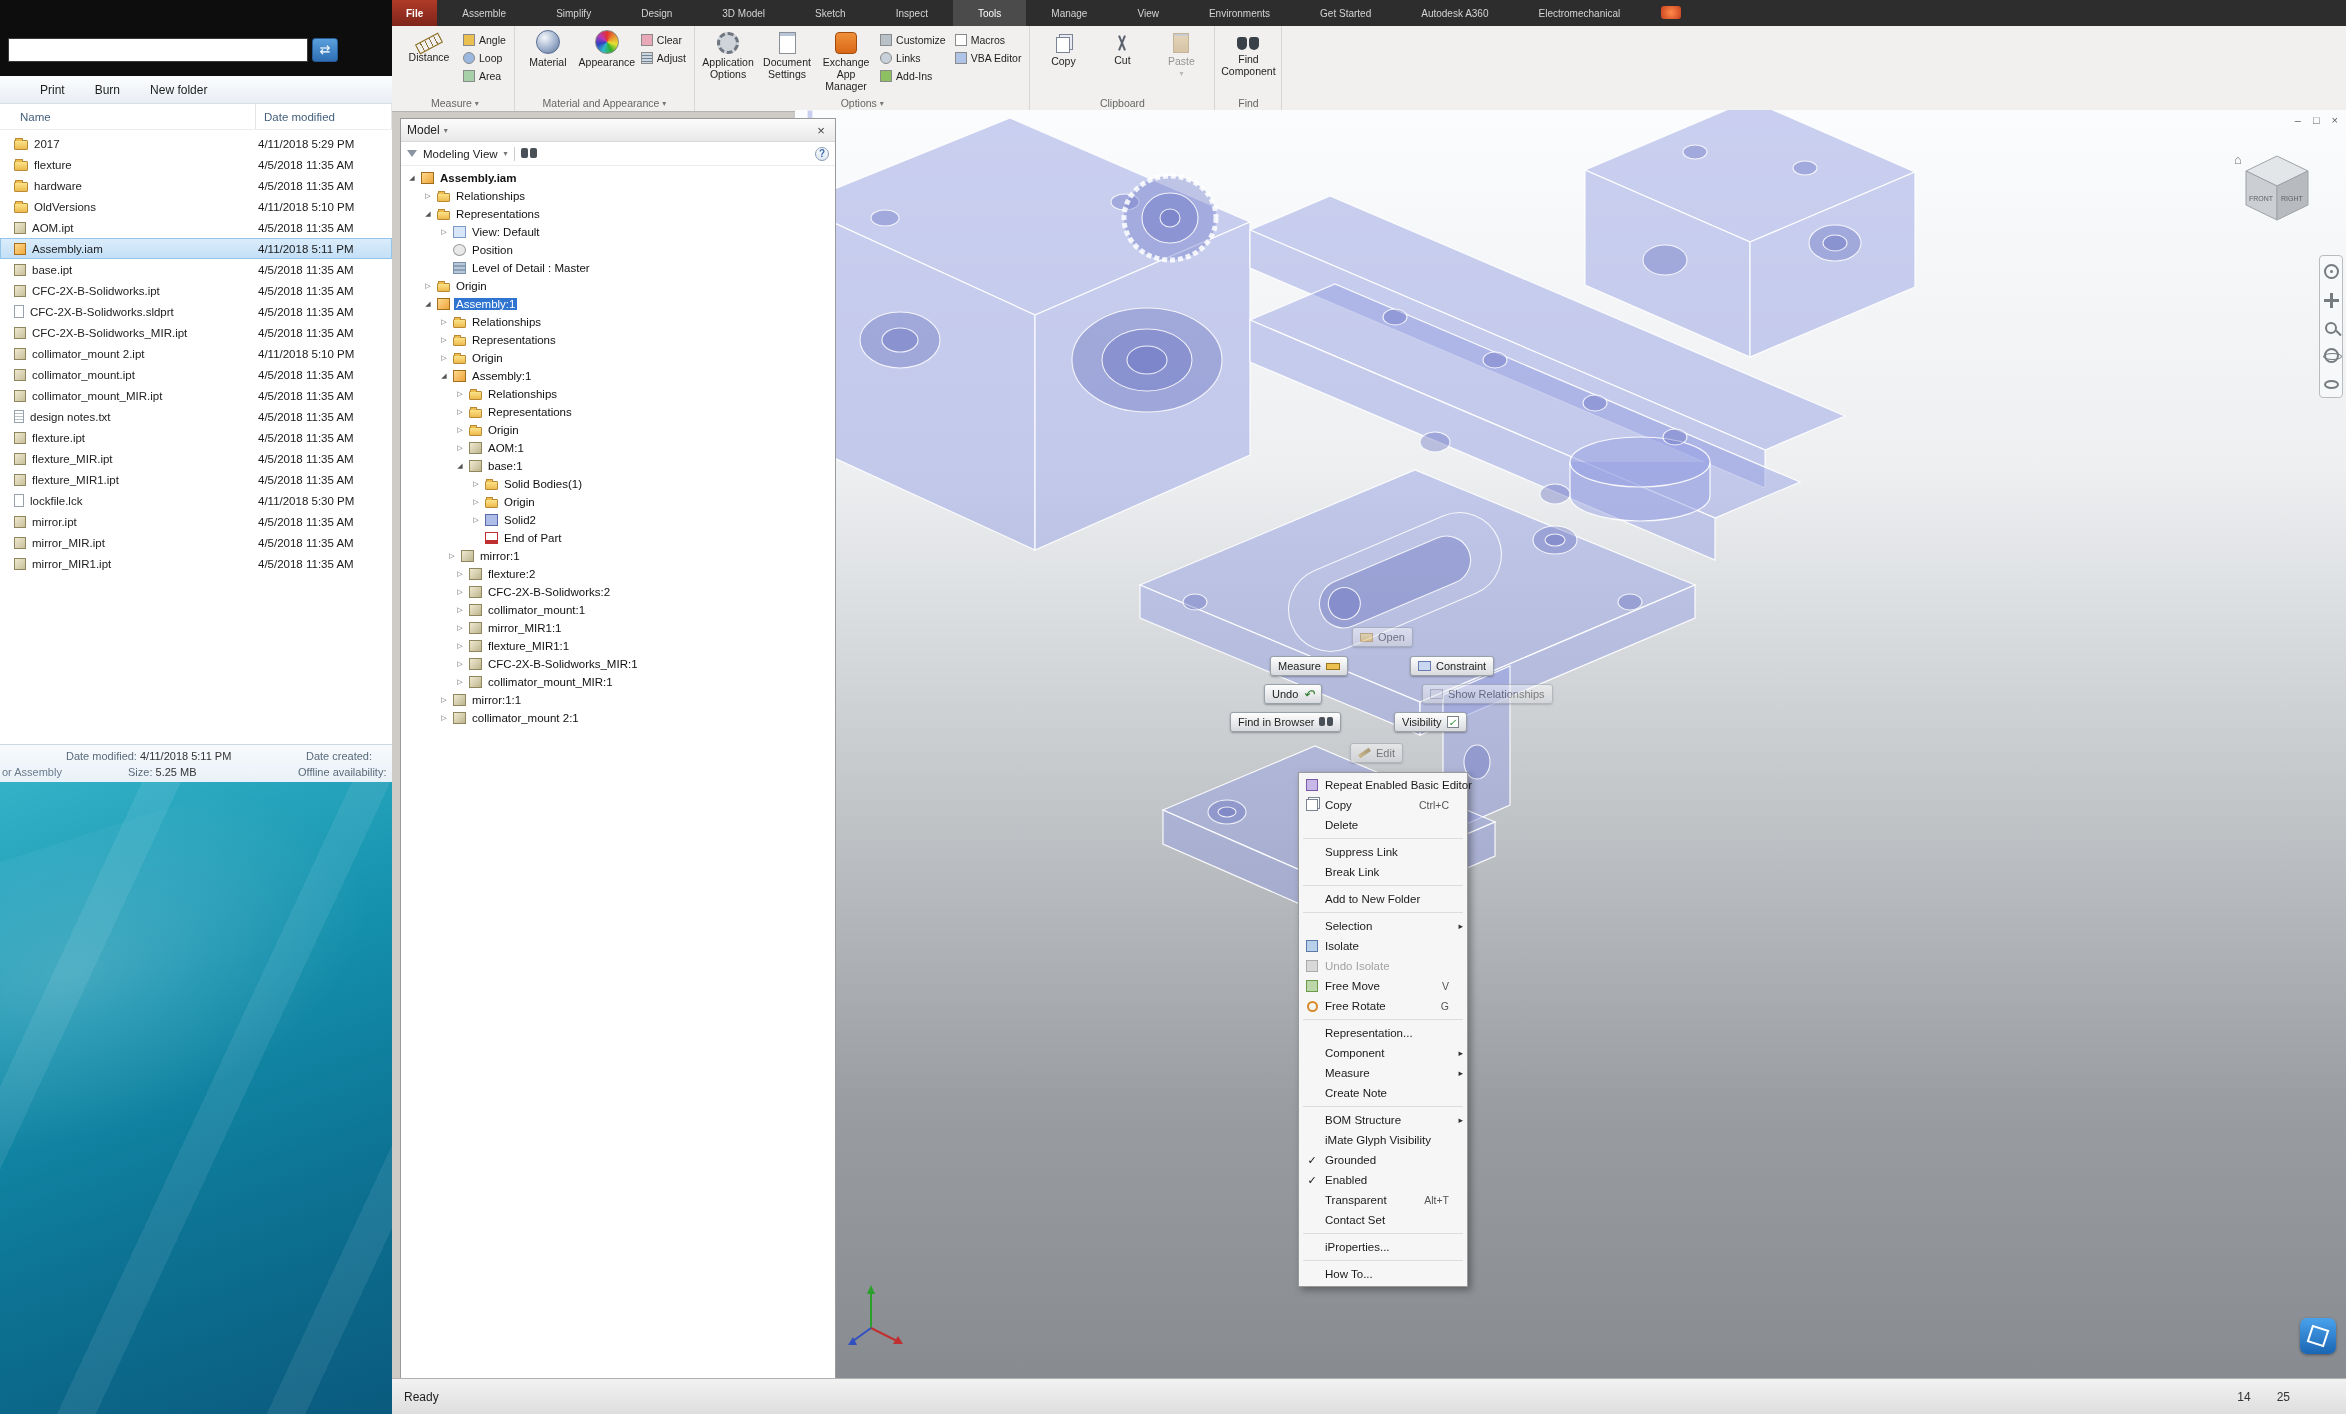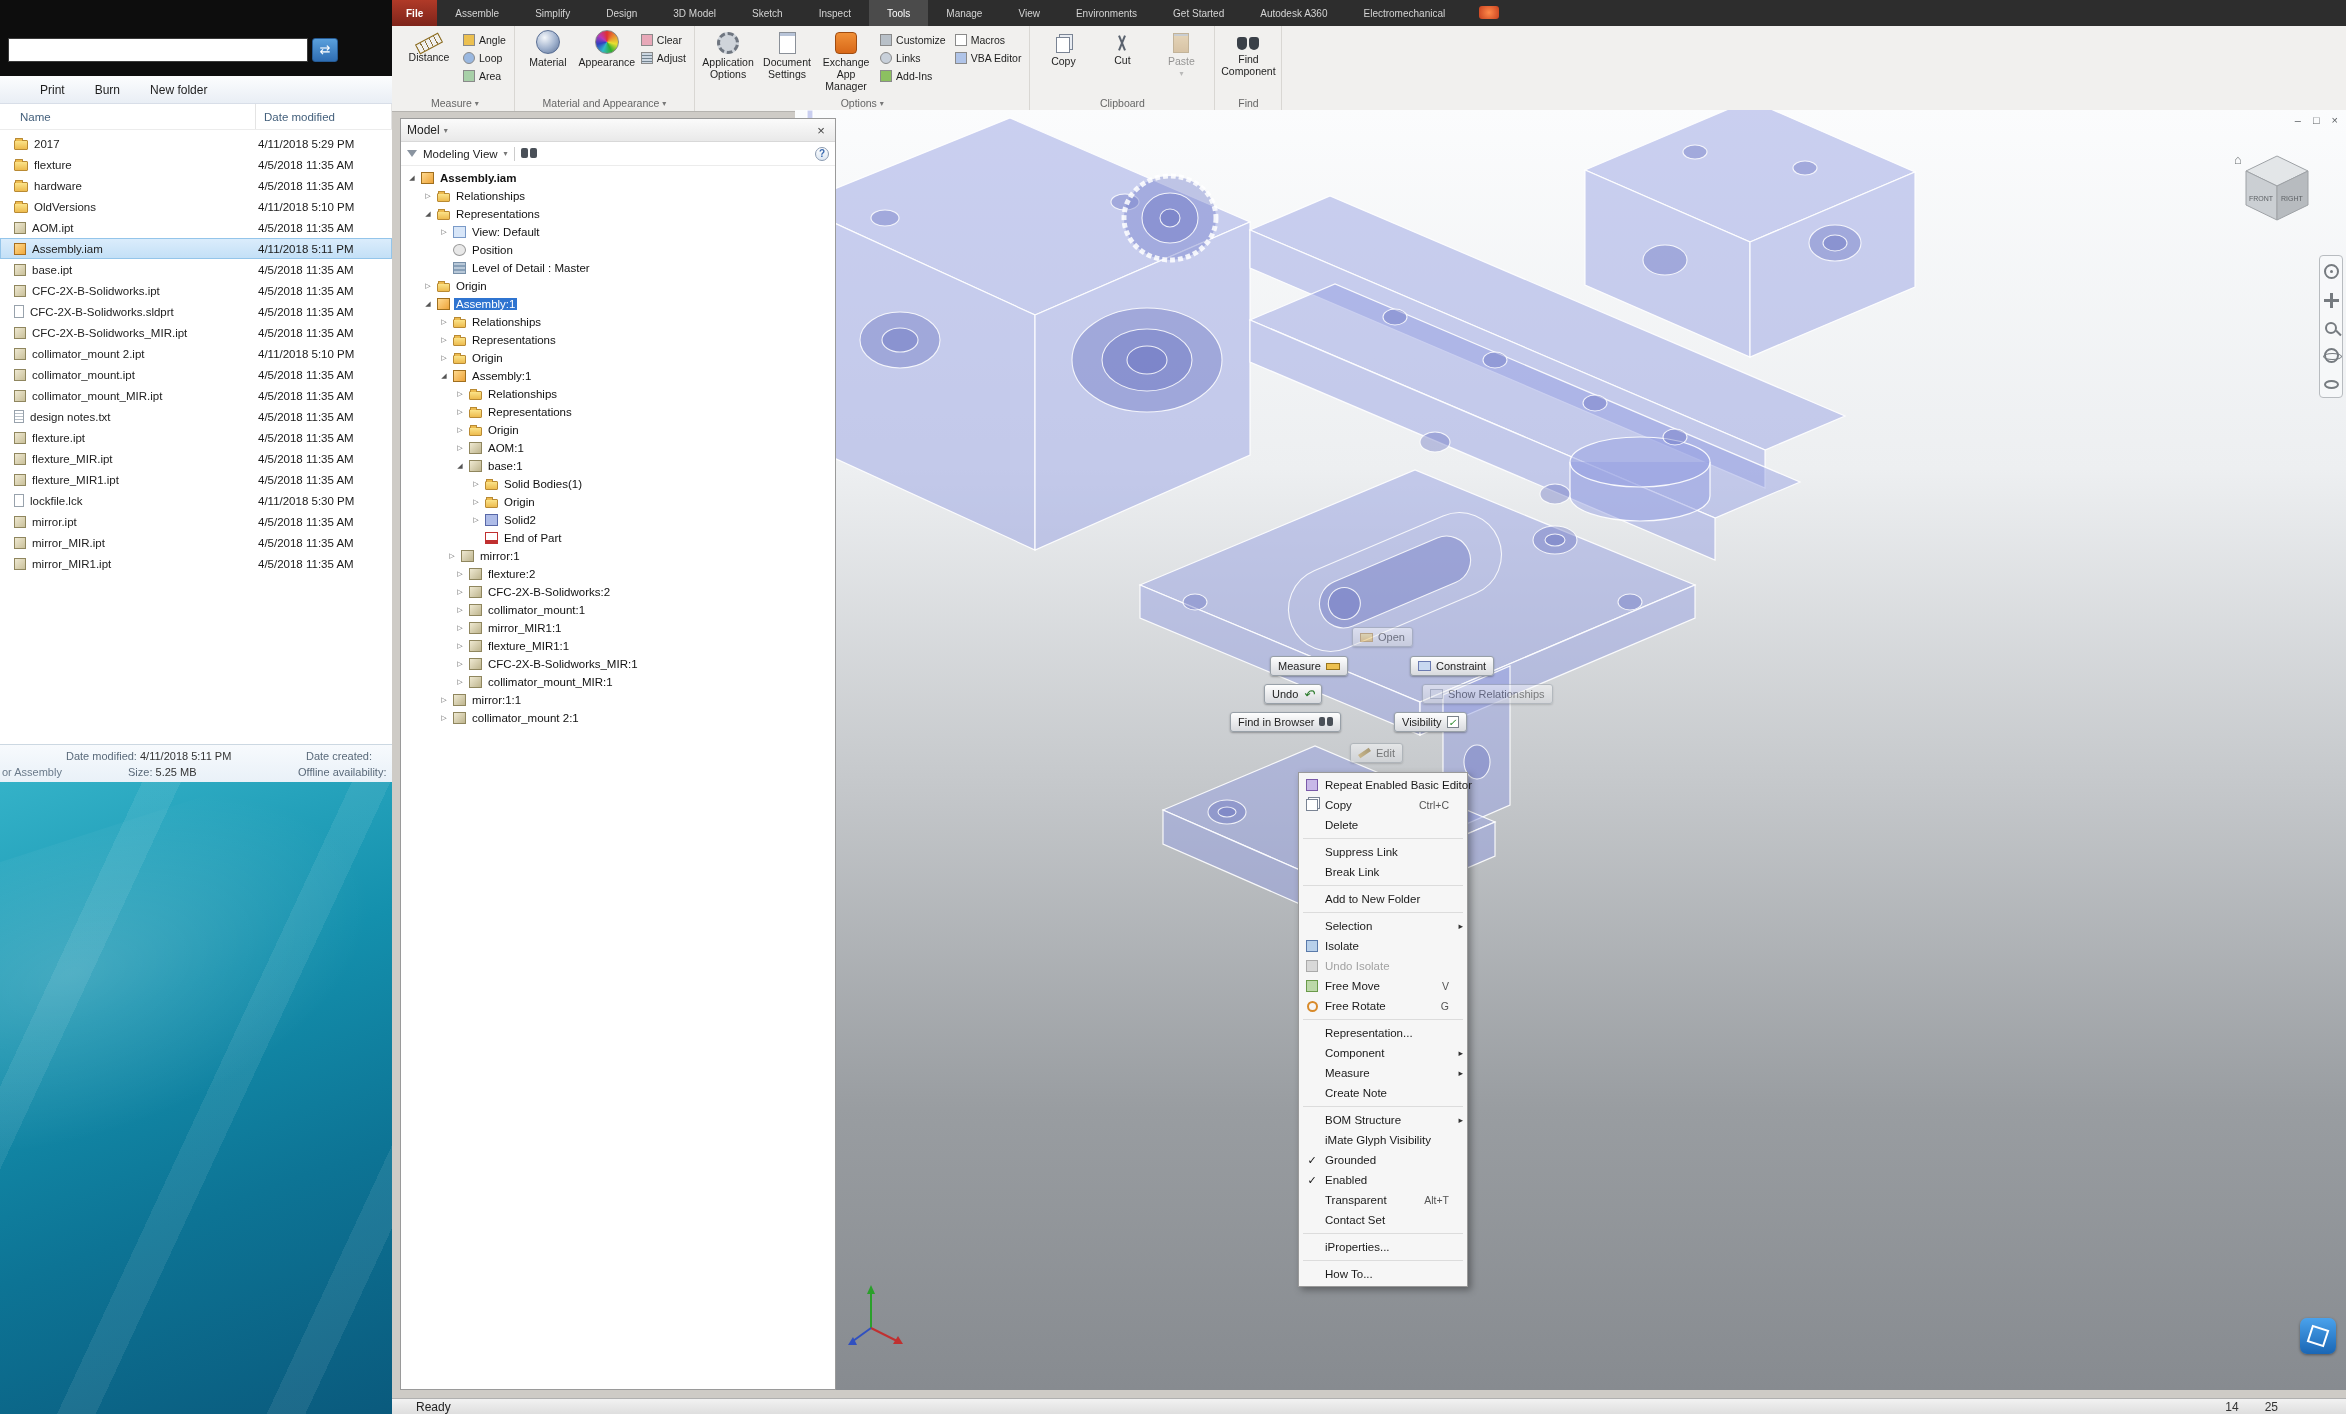--- a/index.html
+++ b/index.html
@@ -37,21 +37,21 @@
   .d-off{position:absolute;left:298px;top:21px;white-space:nowrap}
 
   
   .desktop{position:absolute;left:0;top:782px;width:392px;height:632px;background:linear-gradient(160deg,#34b2c8 0%,#1490ad 35%,#0d7495 65%,#0a5a7d 100%);overflow:hidden}
   .desktop::before{content:"";position:absolute;inset:-50%;background:repeating-linear-gradient(115deg,rgba(255,255,255,0) 0 60px,rgba(255,255,255,.08) 60px 95px,rgba(255,255,255,0) 95px 190px)}
   .desktop::after{content:"";position:absolute;left:-80px;top:30px;width:520px;height:320px;background:radial-gradient(ellipse at 30% 40%,rgba(255,255,255,.18),transparent 60%);transform:rotate(-18deg)}
 
   
   .inv{position:absolute;left:392px;top:0;right:0;bottom:0;background:#cecbc6}
   .tabbar{height:26px;background:#2d2d2d;display:flex;align-items:stretch;color:#d4d4d4;font-size:10px}
-  .tab{padding:0 18px;display:flex;align-items:center;white-space:nowrap}
+  .tab{padding:0 25px;display:flex;align-items:center;white-space:nowrap}
   .tab-file{background:linear-gradient(#b03a28,#7e241a);color:#fff;font-weight:bold;padding:0 14px}
   .tab-active{background:#4b4b4b;color:#fff}
   .cam{width:20px;height:13px;border-radius:3px;background:radial-gradient(circle at 50% 50%,#ff8a4a,#c8401e);margin:6px 0 0 16px;flex:none}
 
   .ribbon{height:86px;background:#f1f0ee;border-bottom:1px solid #b5b3af;display:flex;padding-left:4px}
   .rgroup{display:flex;flex-direction:column;border-right:1px solid #d9d7d3;padding:2px 5px 0}
   .rcontent{flex:1;display:flex;gap:3px}
   .bigbtn{width:56px;display:flex;flex-direction:column;align-items:center;gap:2px;padding-top:2px;font-size:10.5px;line-height:1.15;text-align:center;color:#1e1e1e}
   .bigbtn.dis{opacity:.45}
   .bic{display:block;flex:none}
@@ -159,21 +159,21 @@
   .ctx-sep{height:1px;background:#dcdcdc;margin:3px 4px}
   .cic{width:12px;height:12px;display:inline-block}
   .cic-repeat{background:#c8b8e8;border:1px solid #7a5aa8}
   .cic-copy{background:#fff;border:1px solid #7a8494;box-shadow:2px -2px 0 -1px #fff,2px -2px 0 0 #7a8494}
   .cic-isolate{background:#b8d0ea;border:1px solid #5a7aaa}
   .cic-undo-isolate{background:#d8d8d8;border:1px solid #aaa}
   .cic-free-move{background:#bcd8a8;border:1px solid #6a9a4a}
   .cic-free-rotate{border:2px solid #d88a2a;border-radius:50%;width:11px;height:11px;background:none}
 
   
-  .statusbar{position:absolute;left:0;right:0;bottom:0;height:16px;background:linear-gradient(#f2f2f2,#dedede);border-top:1px solid #b0b0b0;display:flex;align-items:center;padding:0 24px;font-size:12px;color:#222;z-index:8}
+  .statusbar{position:absolute;left:0;right:0;bottom:0;height:36px;background:linear-gradient(#f2f2f2,#dedede);border-top:1px solid #b0b0b0;display:flex;align-items:center;padding:0 12px;font-size:12px;color:#222;z-index:8}
   .statusbar .nums{display:flex;gap:26px;margin-left:auto;margin-right:44px;color:#333}
   .a360{position:absolute;right:10px;bottom:60px;width:36px;height:36px;border-radius:7px;background:linear-gradient(#4aa2ec,#1a66b4);box-shadow:0 1px 3px rgba(0,0,0,.4);z-index:7}
   .a360::after{content:"";position:absolute;inset:9px;border:2px solid #fff;transform:rotate(18deg)}
 </style>
 </head>
 <body>
 
 <div class="screen">
 
   <div class="explorer">

